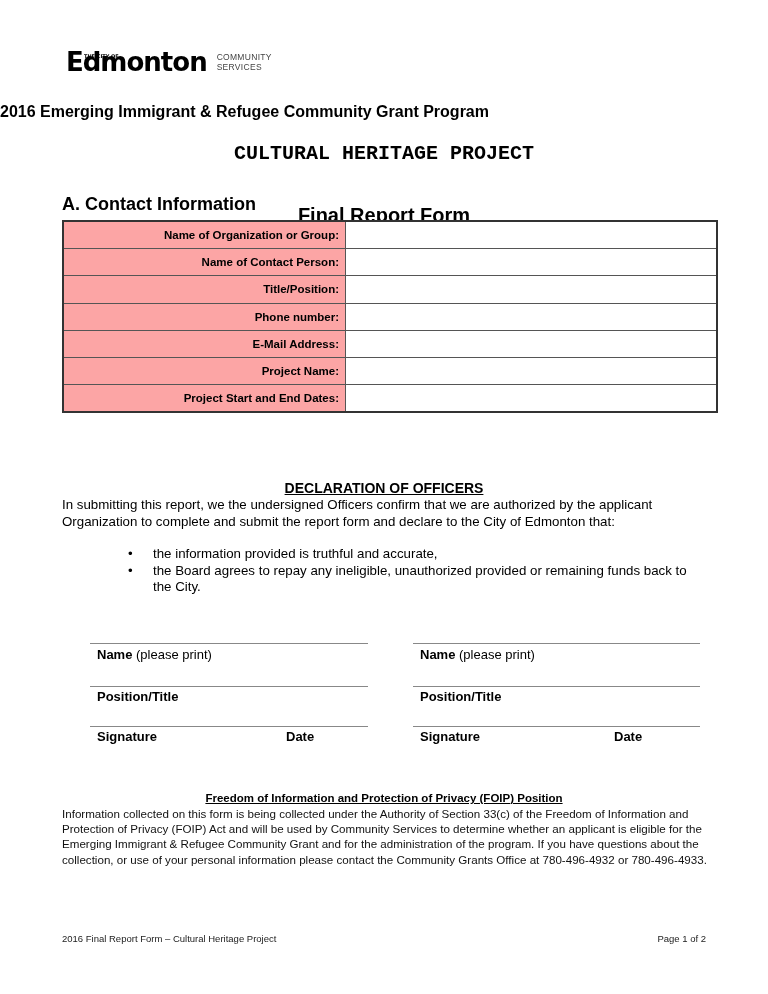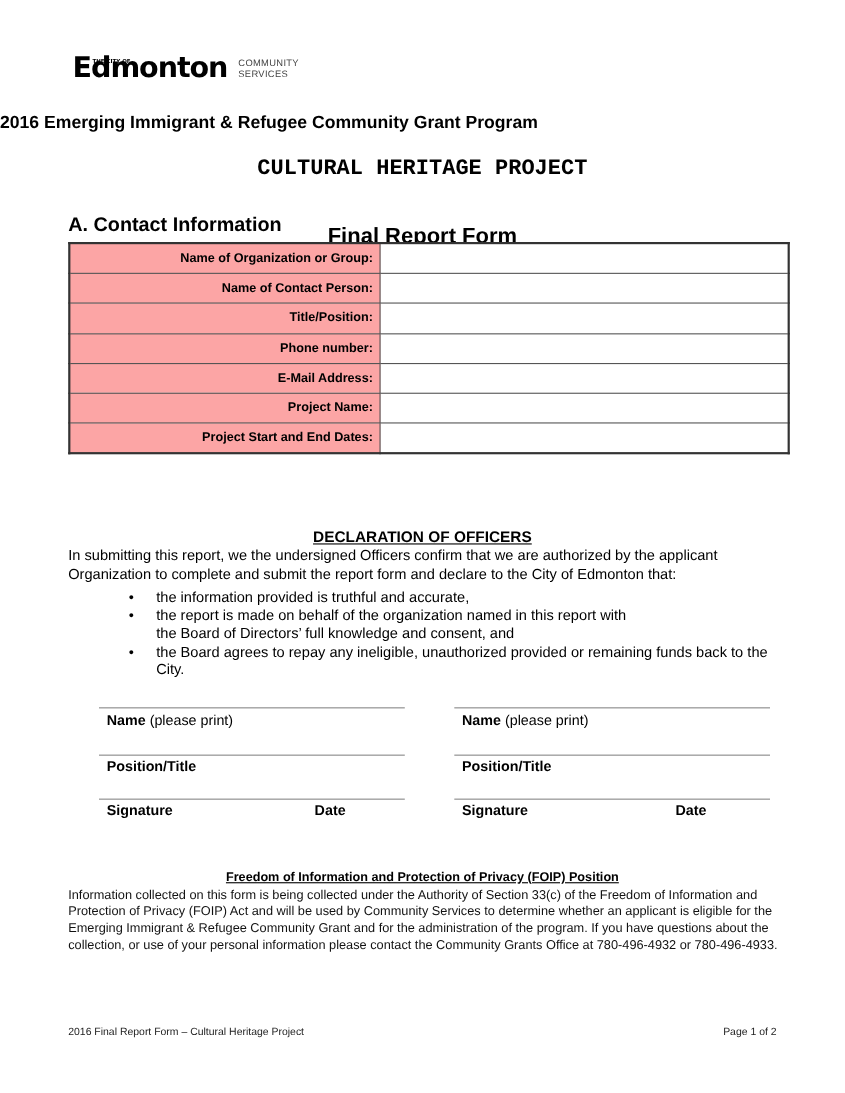--- a/index.html
+++ b/index.html
@@ -12,21 +12,21 @@
   .program-title { left: 0; width: 768px; top: 103px; text-align: left; font-weight: bold; font-size: 16px; }
   .project-title { left: 0; width: 768px; top: 142px; text-align: center; font-weight: bold; font-size: 20px; color: #000000; font-family: Liberation Mono, monospace; }
   .form-title { left: 0; width: 768px; top: 166px; text-align: center; font-weight: bold; font-size: 20px; margin-top: 38px; }
   .section-a { left: 62px; top: 194px; font-weight: bold; font-size: 18px; }
   table.contact { position: absolute; left: 62px; top: 220px; width: 656px; border-collapse: collapse; border: 2px solid #333; }
   table.contact td { height: 26.2px; border: 1px solid #555; padding: 0; font-size: 11.5px; }
   table.contact td.lbl { width: 259px; background: #fca5a5; text-align: right; font-weight: bold; padding-right: 6px; padding-left: 16px; }
   table.contact td.val { background: #fff; }
   .decl-title { left: 0; width: 768px; top: 480px; text-align: center; font-weight: bold; font-size: 14px; text-decoration: underline; }
   .decl-body { left: 62px; top: 497px; width: 660px; font-size: 13.3px; line-height: 16.5px; }
-  .decl-body ul { margin: 5px; padding-left: 50px; list-style: none; }
+  .decl-body ul { margin: 16px; padding-left: 50px; list-style: none; }
   .decl-body li { position: relative; padding-left: 25px; }
   .decl-body li::before { content: "\2022"; position: absolute; left: 0; }
   .sigline { position: absolute; border-top: 1.5px solid #888; }
   .siglbl { position: absolute; font-size: 13px; }
   .b { font-weight: bold; }
   .foip-title { left: 0; width: 768px; top: 792px; text-align: center; font-weight: bold; font-size: 11.5px; text-decoration: underline; }
   .foip-body { left: 62px; top: 806px; width: 660px; font-size: 11.6px; line-height: 15.2px; color: #111; }
   .footer-left { left: 62px; top: 933px; font-size: 9.5px; color: #222; }
   .footer-right { right: 62px; top: 933px; font-size: 9.5px; color: #222; }
 </style>
@@ -82,21 +82,20 @@
       </tr>
 </tbody>
   </table>
 
 <div class="abs decl-title">DECLARATION OF OFFICERS</div>
 <div class="abs decl-body">
   <div>In submitting this report, we the undersigned Officers confirm that we are authorized by the applicant</div>
   <div>Organization to complete and submit the report form and declare to the City of Edmonton that:</div>
   <ul>
     <li>the information provided is truthful and accurate,</li>
-    <li style="width:440px">the report is made on behalf of the organization named in this report with the Board of Directors’ full knowledge and consent, and</li>
     <li>the Board agrees to repay any ineligible, unauthorized provided or remaining funds back to the City.</li>
   </ul>
 </div>
 
 <div class="sigline" style="left:90px; top:643px; width:278px;"></div>
 <div class="siglbl" style="left:97px; top:647px;"><span class="b">Name</span><span> (please print)</span></div>
 <div class="sigline" style="left:90px; top:686px; width:278px;"></div>
 <div class="siglbl b" style="left:97px; top:689px;">Position/Title</div>
 <div class="sigline" style="left:90px; top:726px; width:278px;"></div>
 <div class="siglbl b" style="left:97px; top:729px;">Signature</div>

